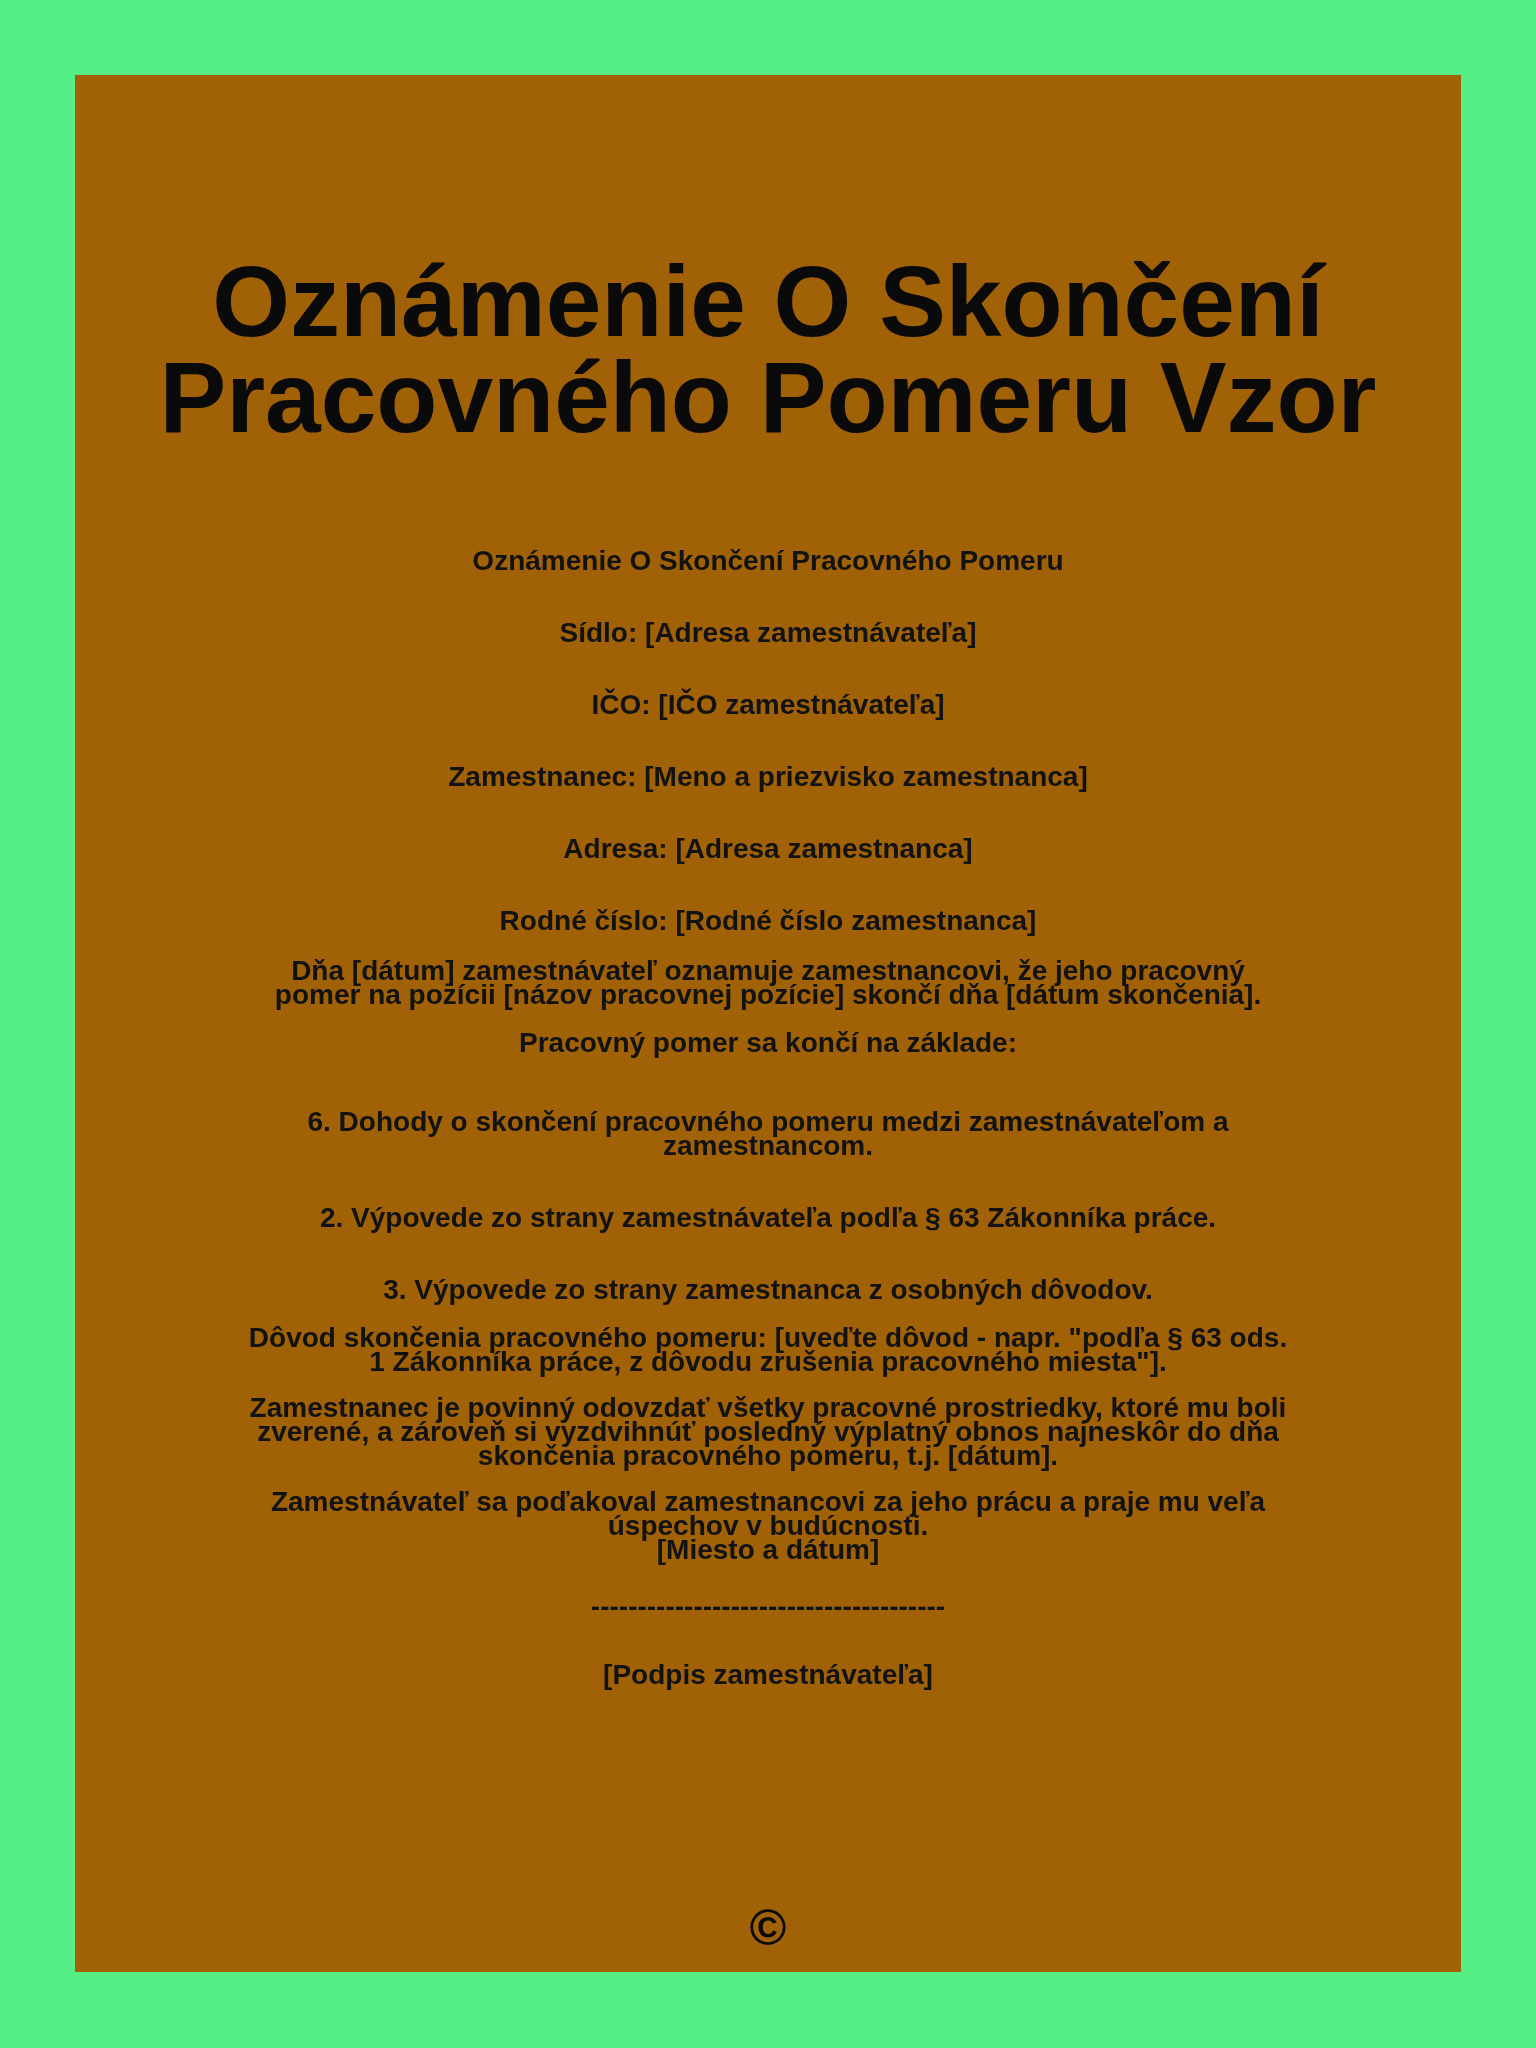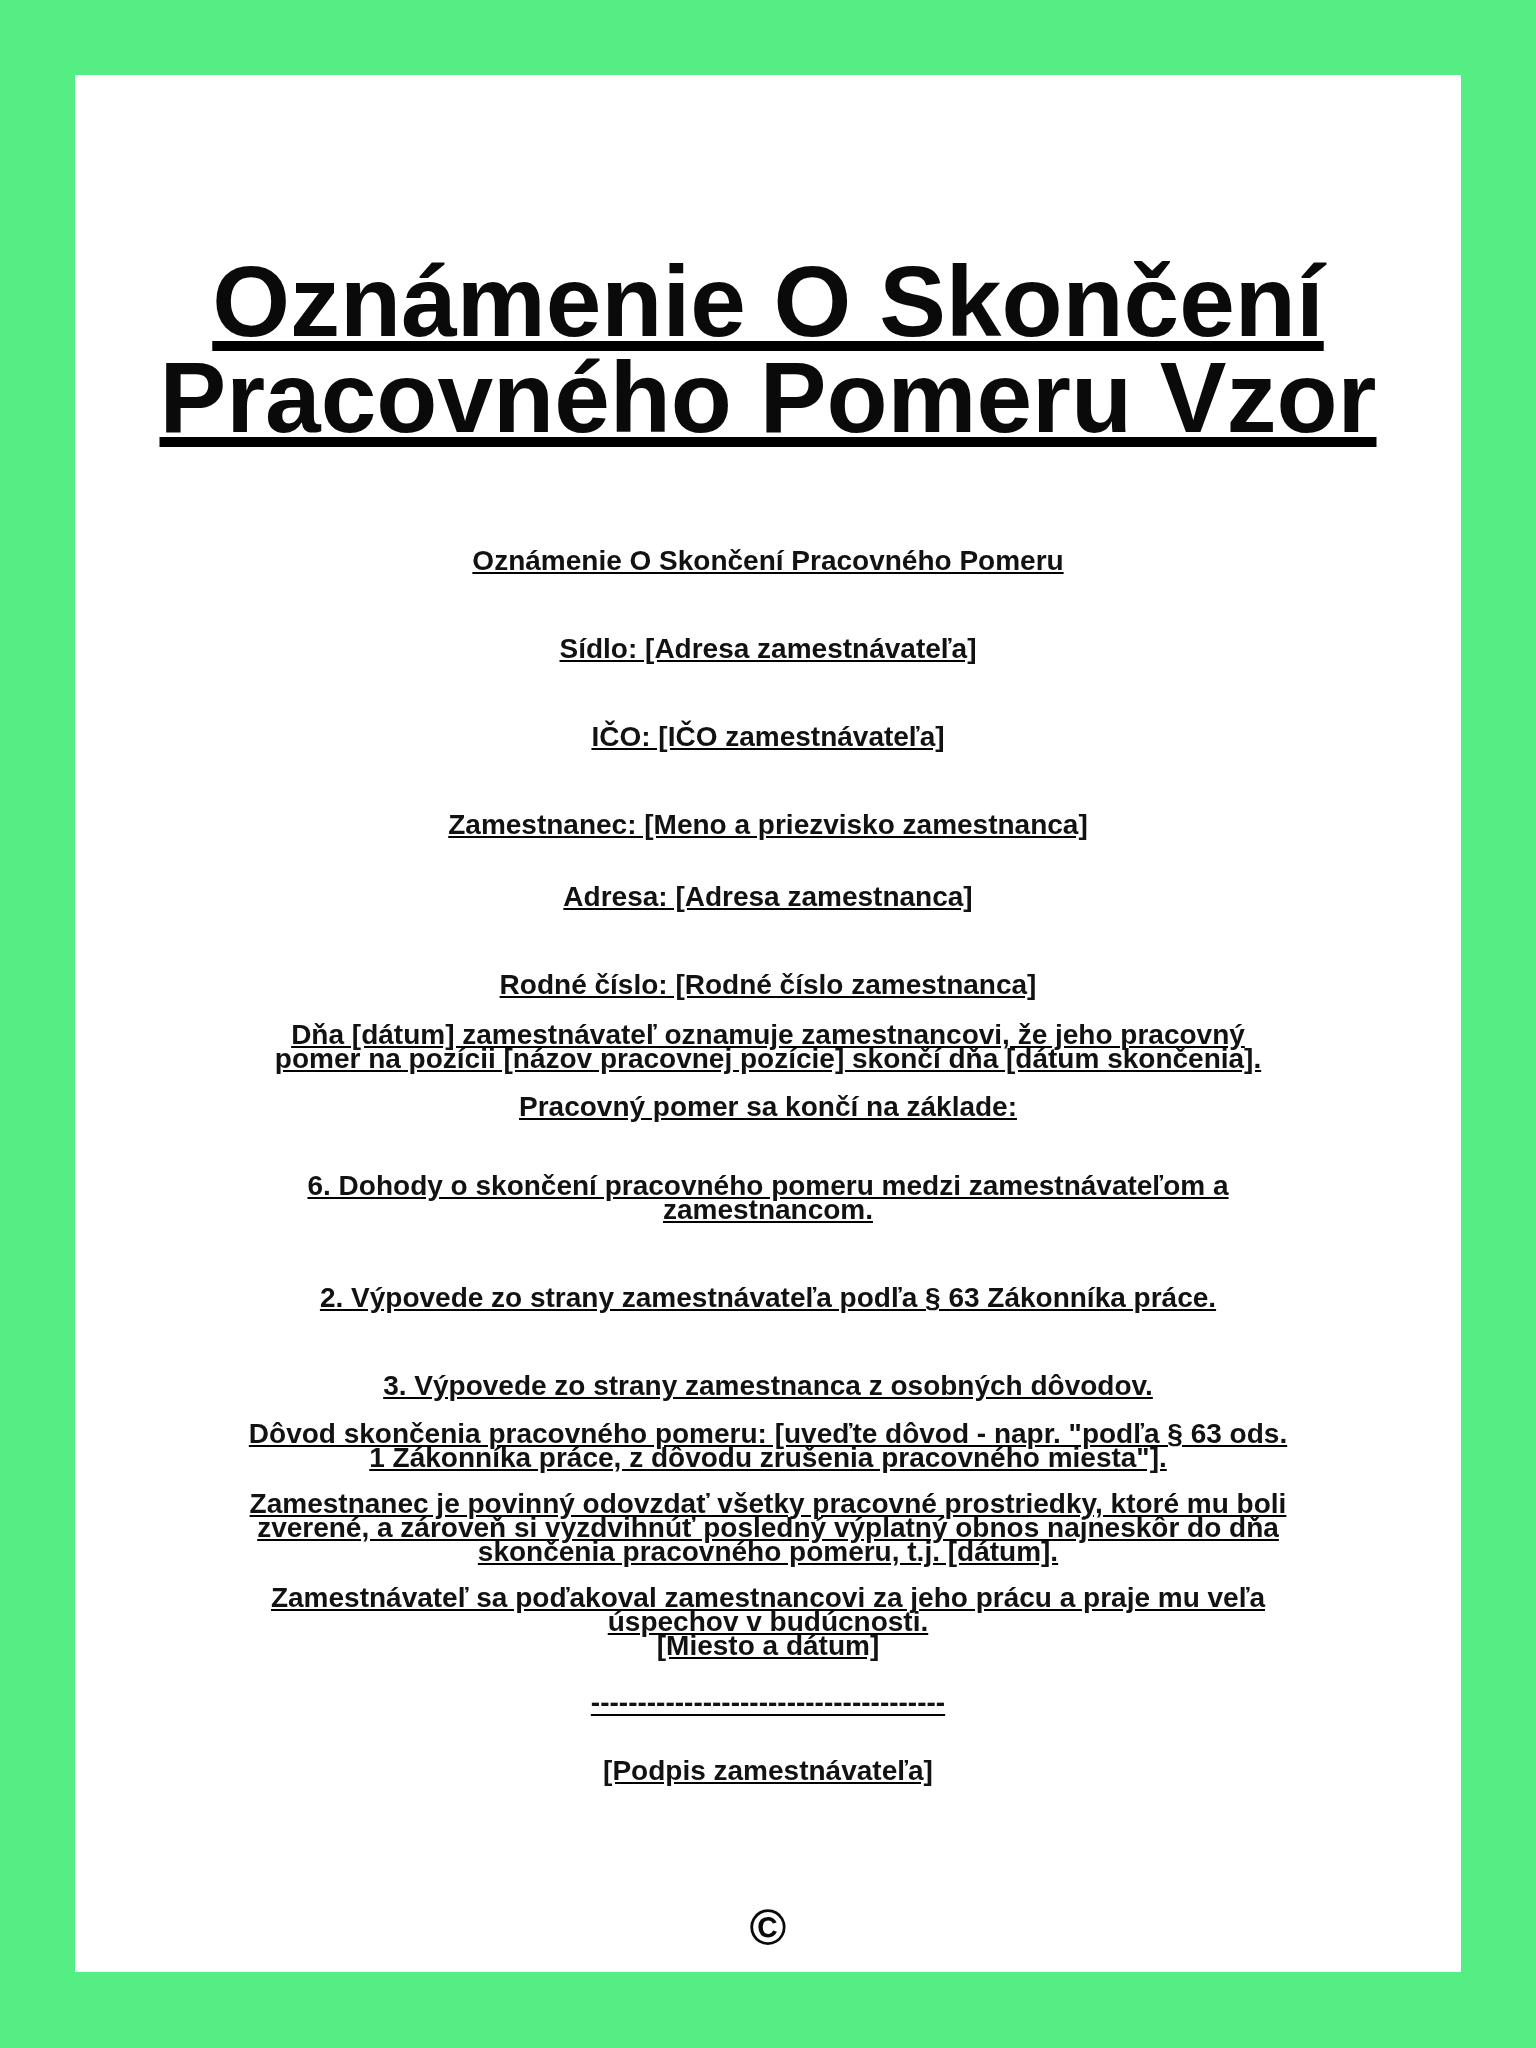--- a/index.html
+++ b/index.html
@@ -13,23 +13,22 @@
     width: 1536px;
     height: 2048px;
     background: #54EE85;
   }
   .page {
     position: absolute;
     left: 75px;
     top: 75px;
     width: 1386px;
     height: 1897px;
-    background: #ffffff;
+    background: #a16207;
     overflow: hidden;
-    text-decoration: underline;
   }
   .doc-title {
     margin: 178px auto 0 auto;
     max-width: 1330px;
     font-size: 100px;
     line-height: 96px;
     font-weight: bold;
     text-align: center;
     color: #0A0A0A;
     letter-spacing: 0;
@@ -45,21 +44,21 @@
     color: #121212;
     text-align: center;
   }
   .mt22 { margin-top: 22px; }
   .mt24 { margin-top: 24px; }
   .mt26 { margin-top: 26px; }
   .mt33 { margin-top: 33px; }
   .mt39 { }
   .mt44 { margin-top: 44px; }
   .mt48 { margin-top: 48px; }
-  .mt52 { margin-top: 64px; }
+  .mt52 { margin-top: 48px; }
   .mt55 { margin-top: 55px; }
   .copyright {
     position: absolute;
     left: 0;
     right: 0;
     bottom: 22px;
     text-align: center;
     font-size: 50px;
     line-height: 44px;
     font-weight: bold;

